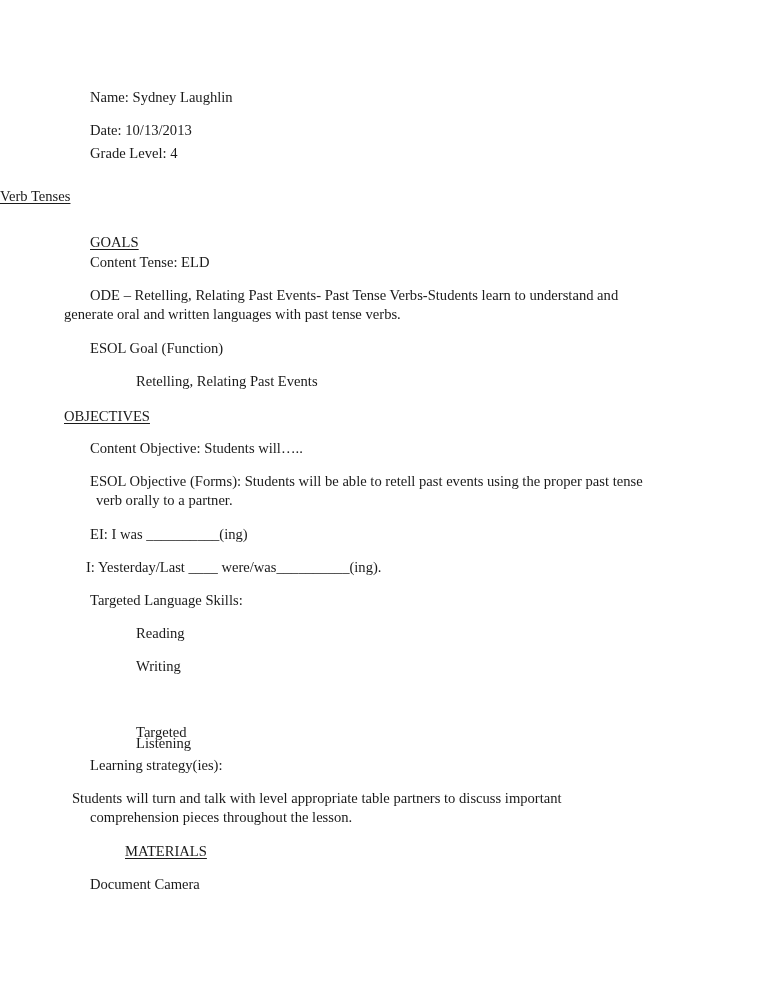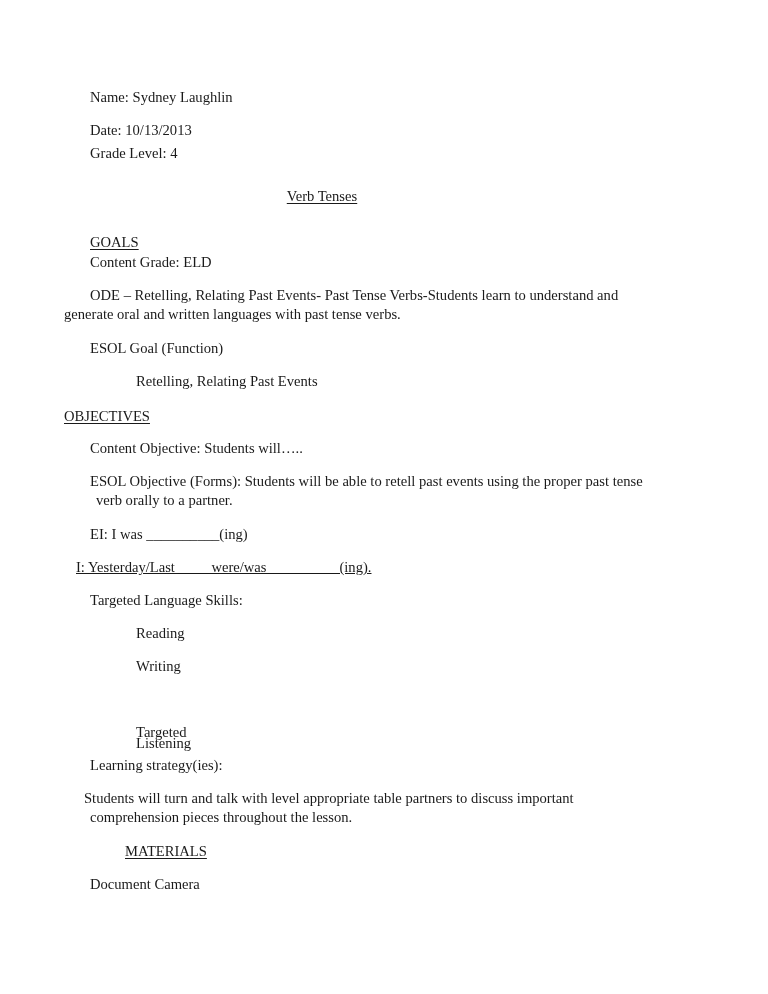--- a/index.html
+++ b/index.html
@@ -15,60 +15,60 @@
       font-family: "Liberation Serif", serif;
       font-size: 14.6px;
       color: #1a1a1a;
     }
     .line {
       position: absolute;
       white-space: nowrap;
       line-height: 17px;
     }
     .u { text-decoration: underline; text-underline-offset: 2px; text-decoration-thickness: 1px; }
-    .center { left: 0; width: 644px; text-align: center; }
+    .center { left: 0; width: 644px; }
   </style>
 </head>
 <body>
 
 <div>
 
   <div class="line" style="left:90px; top:89px;">Name: Sydney Laughlin</div>
   <div class="line" style="left:90px; top:122px;">Date: 10/13/2013</div>
   <div class="line" style="left:90px; top:145px;">Grade Level: 4</div>
 
   <div class="line center u" style="top:188px;">Verb Tenses</div>
 
   <div class="line u" style="left:90px; top:234px;">GOALS</div>
-  <div class="line" style="left:90px; top:254px;">Content Grade: ELD</div>
+  <div class="line" style="left:90px; top:254px;">Content Tense: ELD</div>
 
   <div class="line" style="left:90px; top:287px;">ODE – Retelling, Relating Past Events- Past Tense Verbs-Students learn to understand and</div>
   <div class="line" style="left:64px; top:306px;">generate oral and written languages with past tense verbs.</div>
 
   <div class="line" style="left:90px; top:340px;">ESOL Goal (Function)</div>
   <div class="line" style="left:136px; top:373px;">Retelling, Relating Past Events</div>
 
   <div class="line u" style="left:64px; top:408px;">OBJECTIVES</div>
 
   <div class="line" style="left:90px; top:440px;">Content Objective: Students will…..</div>
 
   <div class="line" style="left:90px; top:473px;">ESOL Objective (Forms): Students will be able to retell past events using the proper past tense</div>
   <div class="line" style="left:90px; top:492px;margin-left:6px;">verb orally to a partner.</div>
 
   <div class="line" style="left:90px; top:526px;">EI: I was __________(ing)</div>
-  <div class="line" style="left:76px; top:559px;text-decoration:underline;">I: Yesterday/Last ____ were/was__________(ing).</div>
+  <div class="line" style="left:86px; top:559px;">I: Yesterday/Last ____ were/was__________(ing).</div>
 
   <div class="line" style="left:90px; top:592px;">Targeted Language Skills:</div>
 
   <div class="line" style="left:136px; top:625px;text-align:center;">Reading</div>
   <div class="line" style="left:136px; top:658px;">Writing</div>
   <div class="line" style="left:136px; top:691px;margin-top:44px;">Listening</div>
   <div class="line" style="left:136px; top:724px;">Targeted</div>
 
   <div class="line" style="left:90px; top:757px;">Learning strategy(ies):</div>
 
-  <div class="line" style="left:84px; top:790px;text-align:center;">Students will turn and talk with level appropriate table partners to discuss important</div>
+  <div class="line" style="left:72px; top:790px;text-align:center;">Students will turn and talk with level appropriate table partners to discuss important</div>
   <div class="line" style="left:90px; top:809px;">comprehension pieces throughout the lesson.</div>
 
   <div class="line u" style="left:90px; top:843px;margin-left:35px;">MATERIALS</div>
   <div class="line" style="left:90px; top:876px;">Document Camera</div>
 
 </div>
 
 </body></html>

